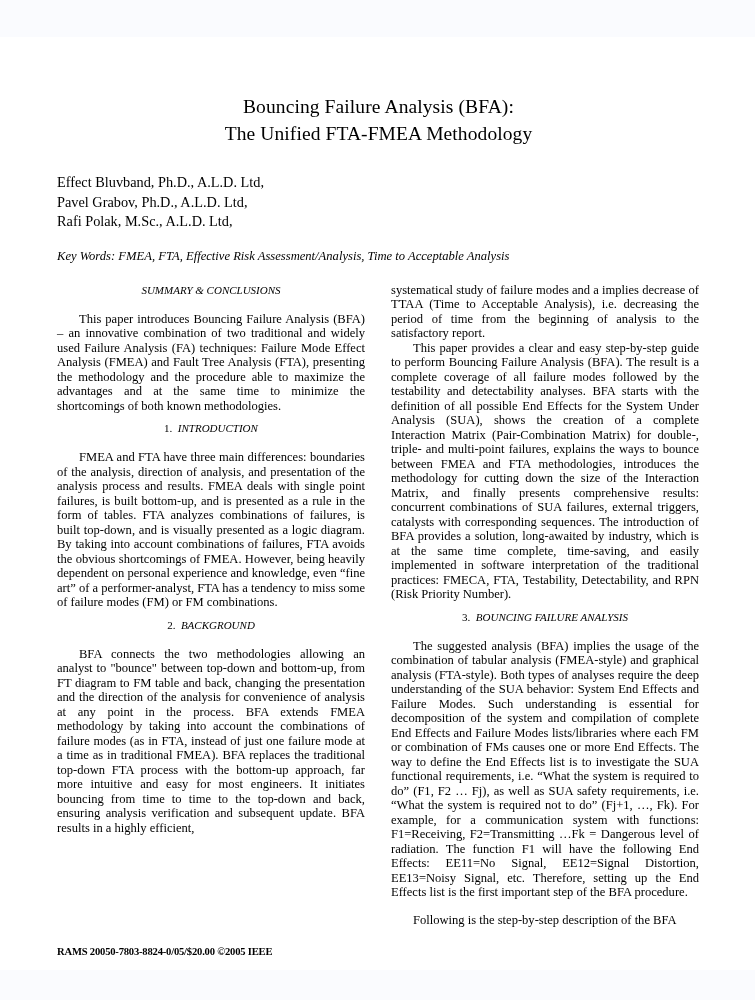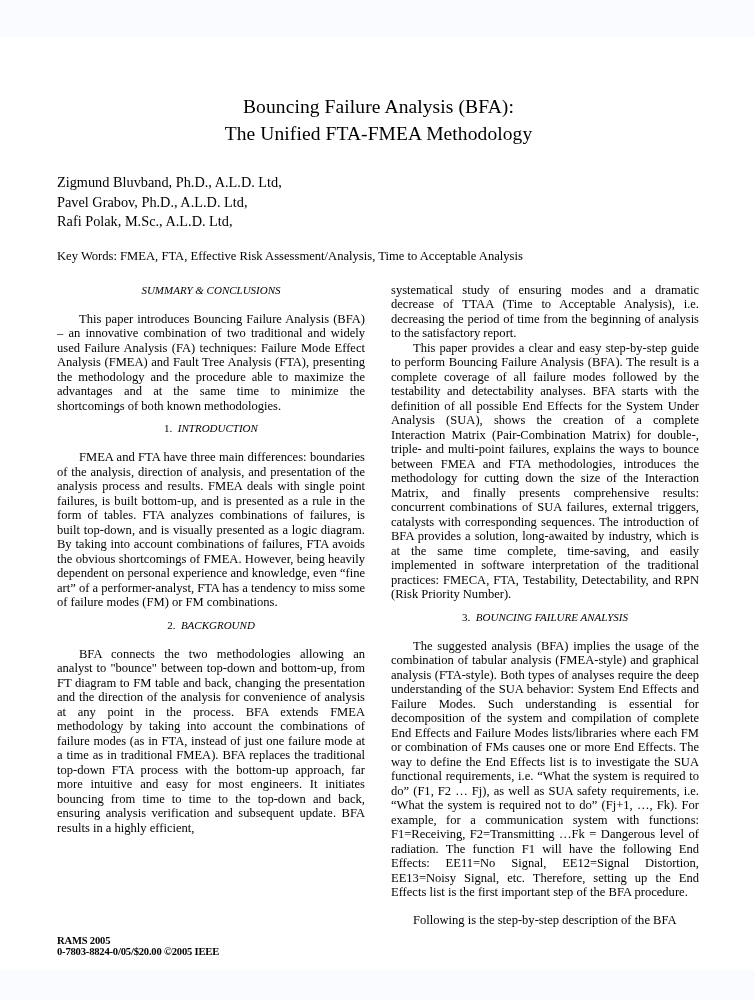--- a/index.html
+++ b/index.html
@@ -59,20 +59,21 @@
     font-size: 14.3px;
     line-height: 19.6px;
   }
   .authors .author { display: block; white-space: pre; }
 
   
   .keywords {
     margin-top: 16px;
     font-size: 12.6px;
     line-height: 16px;
+    font-style: italic;
   }
 
   
   .columns {
     margin-top: 19px;
     display: flex;
     flex-direction: row;
     gap: 26px;
   }
   .col {
@@ -108,21 +109,21 @@
     font-style: normal;
   }
 
   
   .footer {
     position: absolute;
     left: 57px;
     bottom: 43px;
     width: 643px;
     display: flex;
-    flex-direction: column;
+    flex-direction: row;
     align-items: baseline;
     font-family: "Liberation Serif", "DejaVu Serif", serif;
     font-weight: bold;
     font-size: 10.6px;
     letter-spacing: -0.2px;
     margin-top: 24px;
   }
   .footer-left   { flex: 0 0 auto; }
   .footer-center { flex: 1 1 auto; text-align: center; padding-left: 20px; }
   .footer-right  { flex: 0 0 auto; text-align: right; }
@@ -136,21 +137,21 @@
 <div class="page">
 
   <div class="content">
 
     <h1 class="title">
       <span class="line">Bouncing Failure Analysis (BFA):</span>
       <span class="line">The Unified FTA-FMEA Methodology</span>
     </h1>
 
     <div class="authors">
-      <span class="author">Zigmund Bluvband, Ph.D., A.L.D. Ltd,</span>
+      <span class="author">Effect Bluvband, Ph.D., A.L.D. Ltd,</span>
       <span class="author">Pavel Grabov, Ph.D., A.L.D. Ltd,</span>
       <span class="author">Rafi Polak, M.Sc., A.L.D. Ltd,</span>
     </div>
 
     <div class="keywords">Key Words: FMEA, FTA, Effective Risk Assessment/Analysis, Time to Acceptable Analysis</div>
 
     <div class="columns">
 
       <div class="col">
 
@@ -172,21 +173,21 @@
           <span class="num">2.</span>
           <span>&nbsp;</span><span>BACKGROUND</span>
         </h2>
 
         <p class="para">BFA connects the two methodologies allowing an analyst to "bounce" between top-down and bottom-up, from FT diagram to FM table and back, changing the presentation and the direction of the analysis for convenience of analysis at any point in the process. BFA extends FMEA methodology by taking into account the combinations of failure modes (as in FTA, instead of just one failure mode at a time as in traditional FMEA). BFA replaces the traditional top-down FTA process with the bottom-up approach, far more intuitive and easy for most engineers. It initiates bouncing from time to time to the top-down and back, ensuring analysis verification and subsequent update. BFA results in a highly efficient,</p>
 
       </div>
 
       <div class="col">
 
-        <p class="para noindent">systematical study of ensuring modes and a dramatic decrease of TTAA (Time to Acceptable Analysis), i.e. decreasing the period of time from the beginning of analysis to the satisfactory report.</p>
+        <p class="para noindent">systematical study of failure modes and a implies decrease of TTAA (Time to Acceptable Analysis), i.e. decreasing the period of time from the beginning of analysis to the satisfactory report.</p>
 
         <p class="para">This paper provides a clear and easy step-by-step guide to perform Bouncing Failure Analysis (BFA). The result is a complete coverage of all failure modes followed by the testability and detectability analyses. BFA starts with the definition of all possible End Effects for the System Under Analysis (SUA), shows the creation of a complete Interaction Matrix (Pair-Combination Matrix) for double-, triple- and multi-point failures, explains the ways to bounce between FMEA and FTA methodologies, introduces the methodology for cutting down the size of the Interaction Matrix, and finally presents comprehensive results: concurrent combinations of SUA failures, external triggers, catalysts with corresponding sequences. The introduction of BFA provides a solution, long-awaited by industry, which is at the same time complete, time-saving, and easily implemented in software interpretation of the traditional practices: FMECA, FTA, Testability, Detectability, and RPN (Risk Priority Number).</p>
 
         <h2 class="sec-head spaced-before spaced-after">
           <span class="num">3.</span>
           <span>&nbsp;</span><span>BOUNCING FAILURE ANALYSIS</span>
         </h2>
 
         <p class="para">The suggested analysis (BFA) implies the usage of the combination of tabular analysis (FMEA-style) and graphical analysis (FTA-style). Both types of analyses require the deep understanding of the SUA behavior: System End Effects and Failure Modes. Such understanding is essential for decomposition of the system and compilation of complete End Effects and Failure Modes lists/libraries where each FM or combination of FMs causes one or more End Effects. The way to define the End Effects list  is to investigate the SUA functional requirements, i.e. “What the system is required to do” (F1, F2 … Fj), as well as SUA safety requirements, i.e. “What the system is required not to do” (Fj+1, …, Fk). For example, for a communication system with functions: F1=Receiving, F2=Transmitting …Fk = Dangerous level of radiation. The function F1 will have the following End Effects: EE11=No Signal, EE12=Signal Distortion, EE13=Noisy Signal, etc. Therefore, setting up the End Effects list is the first important step of the BFA procedure.</p>
 

